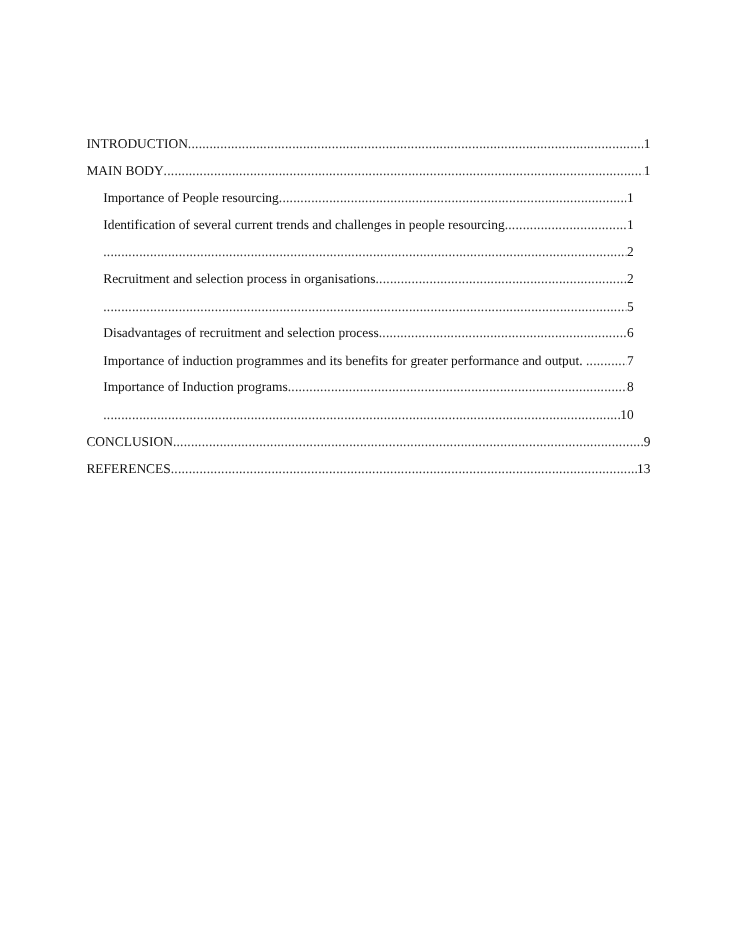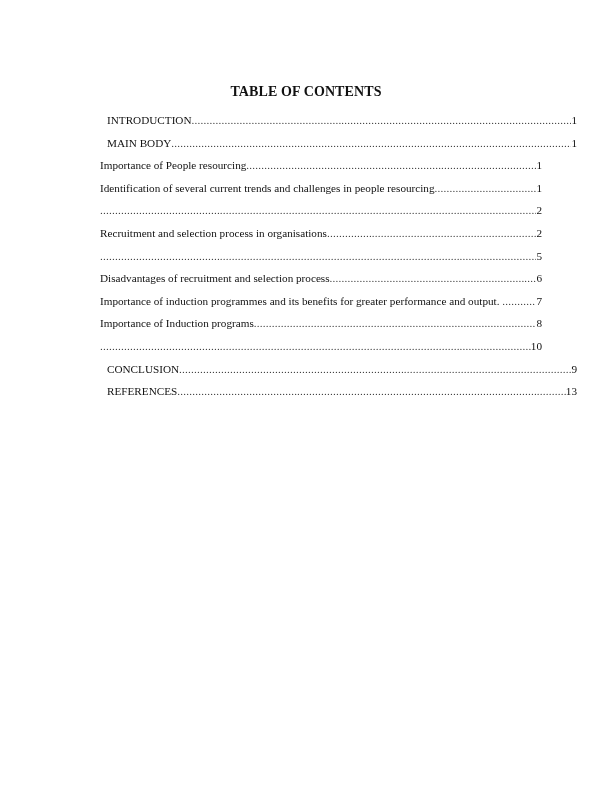--- a/index.html
+++ b/index.html
@@ -40,24 +40,23 @@
     .toc-entry {
       display: flex;
       align-items: baseline;
       height: 22.6px;
       font-size: 11.2px;
       line-height: 14px;
       white-space: nowrap;
       overflow: hidden;
       text-decoration: none;
       color: #111111;
-      margin-left: 35px;
     }
     .toc-entry.level-2 {
-      margin-left: 28px;
+      margin-left: 14px;
       width: 442px;
     }
     .toc-entry.level-1 {
       width: 470px;
     }
     .toc-label {
       flex: 0 0 auto;
     }
     .toc-leader {
       flex: 1 1 auto;
@@ -72,21 +71,20 @@
     }
     .toc-page {
       flex: 0 0 auto;
       text-align: right;
     }
   </style>
 </head>
 <body>
 
 <div class="page">
-  <div class="toc-title">TABLE OF CONTENTS</div>
 
   <div class="toc-list">
     <a class="toc-entry level-1">
       <span class="toc-label">INTRODUCTION</span>
       <span class="toc-leader"></span>
       <span class="toc-page">1</span>
     </a>
     <a class="toc-entry level-1">
       <span class="toc-label">MAIN BODY</span>
       <span class="toc-leader"></span>

